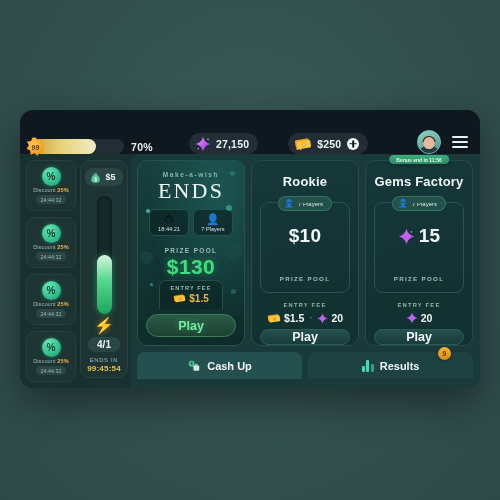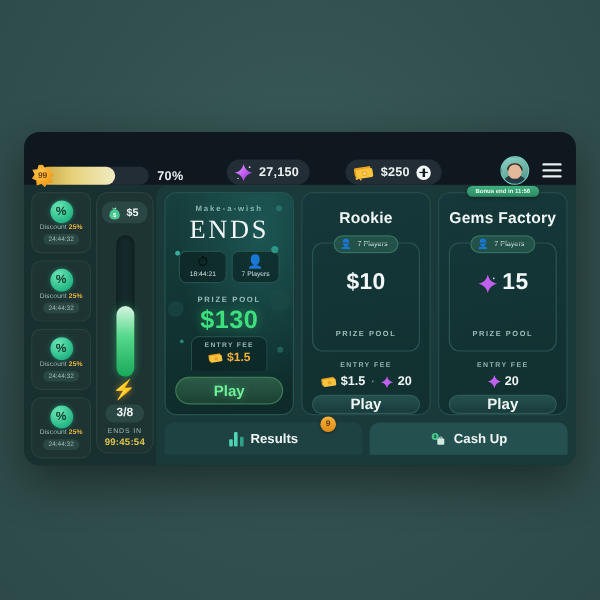--- a/index.html
+++ b/index.html
@@ -536,21 +536,21 @@
               <text x="12" y="18" font-size="9" font-family="sans-serif" font-weight="bold" fill="#e9fff5" text-anchor="middle">$</text>
             </svg>
             <span class="v">$5</span>
           </div>
 
           <div class="meter">
             <div class="meter-fill"></div>
           </div>
 
           <div class="bolt">⚡</div>
-          <div class="frac">3/8</div>
+          <div class="frac">4/1</div>
           <div class="ends-lab">ENDS IN</div>
           <div class="ends-val">99:45:54</div>
         </div>
       </div>
 
       <div class="main">
         <div class="cards-row">
 
           <div class="gcard card-quest">
             <span class="dot d1"></span>
@@ -654,35 +654,35 @@
                 </svg>
                 <span>20</span>
               </span>
             </div>
             <div class="spacer"></div>
             <button class="btn-play plain">Play</button>
           </div>
         </div>
 
         <div class="tabs">
+          <div class="tab active">
+            <svg style="width:14px;height:14px" viewBox="0 0 24 24">
+              <circle cx="8" cy="8" r="5" fill="#49c78f"></circle>
+              <text x="8" y="11" font-size="7" font-weight="bold" fill="#0f3b2c" text-anchor="middle" font-family="sans-serif">$</text>
+              <rect x="11" y="11" width="10" height="9" rx="1.6" fill="#cfe9df"></rect>
+              <rect x="14" y="9" width="4" height="3" rx="1.5" fill="none" stroke="#cfe9df" stroke-width="1.4"></rect>
+            </svg>
+            <span class="lab">Cash Up</span>
+          </div>
           <div class="tab">
             <span class="bars">
                 <i></i>
                 <i></i>
                 <i></i>
               </span>
             <span class="lab">Results</span>
             <span class="tab-badge">9</span>
           </div>
-          <div class="tab active">
-            <svg style="width:14px;height:14px" viewBox="0 0 24 24">
-              <circle cx="8" cy="8" r="5" fill="#49c78f"></circle>
-              <text x="8" y="11" font-size="7" font-weight="bold" fill="#0f3b2c" text-anchor="middle" font-family="sans-serif">$</text>
-              <rect x="11" y="11" width="10" height="9" rx="1.6" fill="#cfe9df"></rect>
-              <rect x="14" y="9" width="4" height="3" rx="1.5" fill="none" stroke="#cfe9df" stroke-width="1.4"></rect>
-            </svg>
-            <span class="lab">Cash Up</span>
-          </div>
         </div>
       </div>
     </div>
   </div>
 </div>
 
 </body></html>

